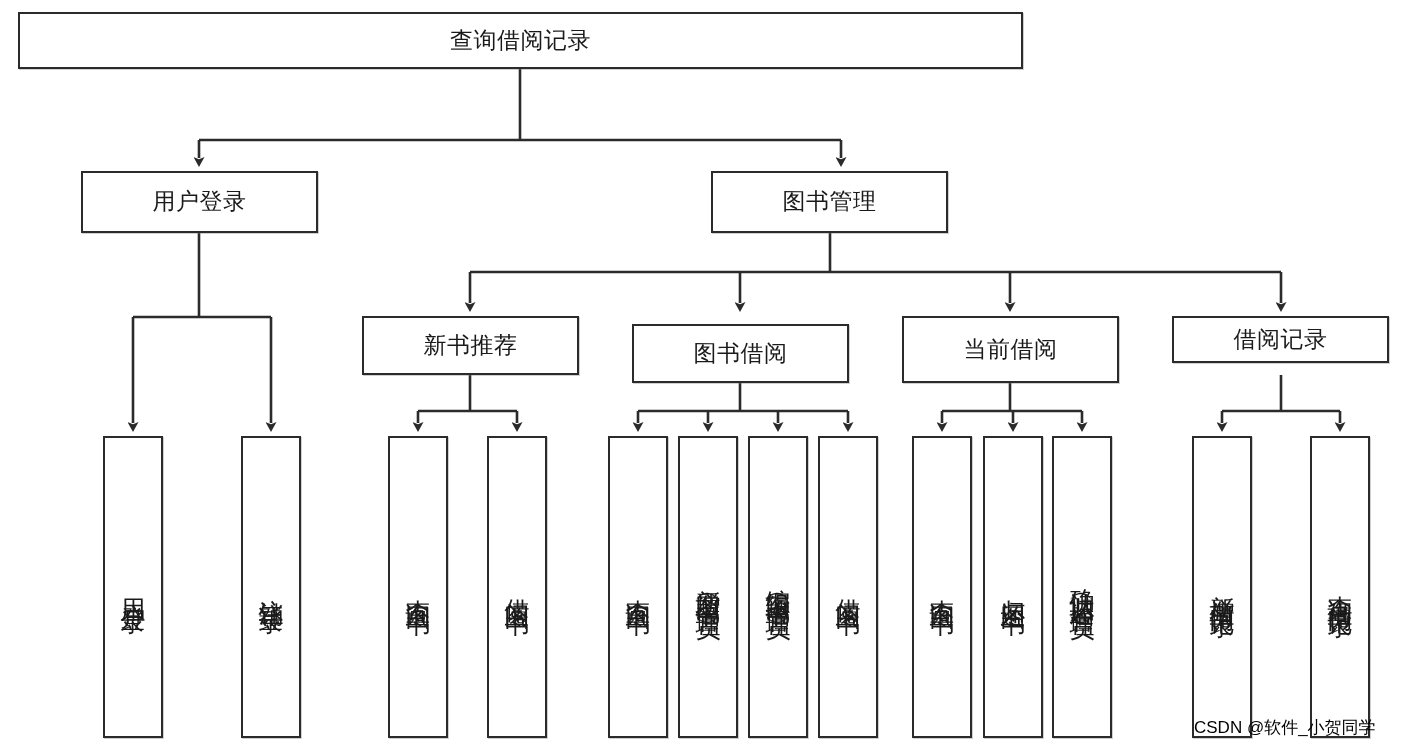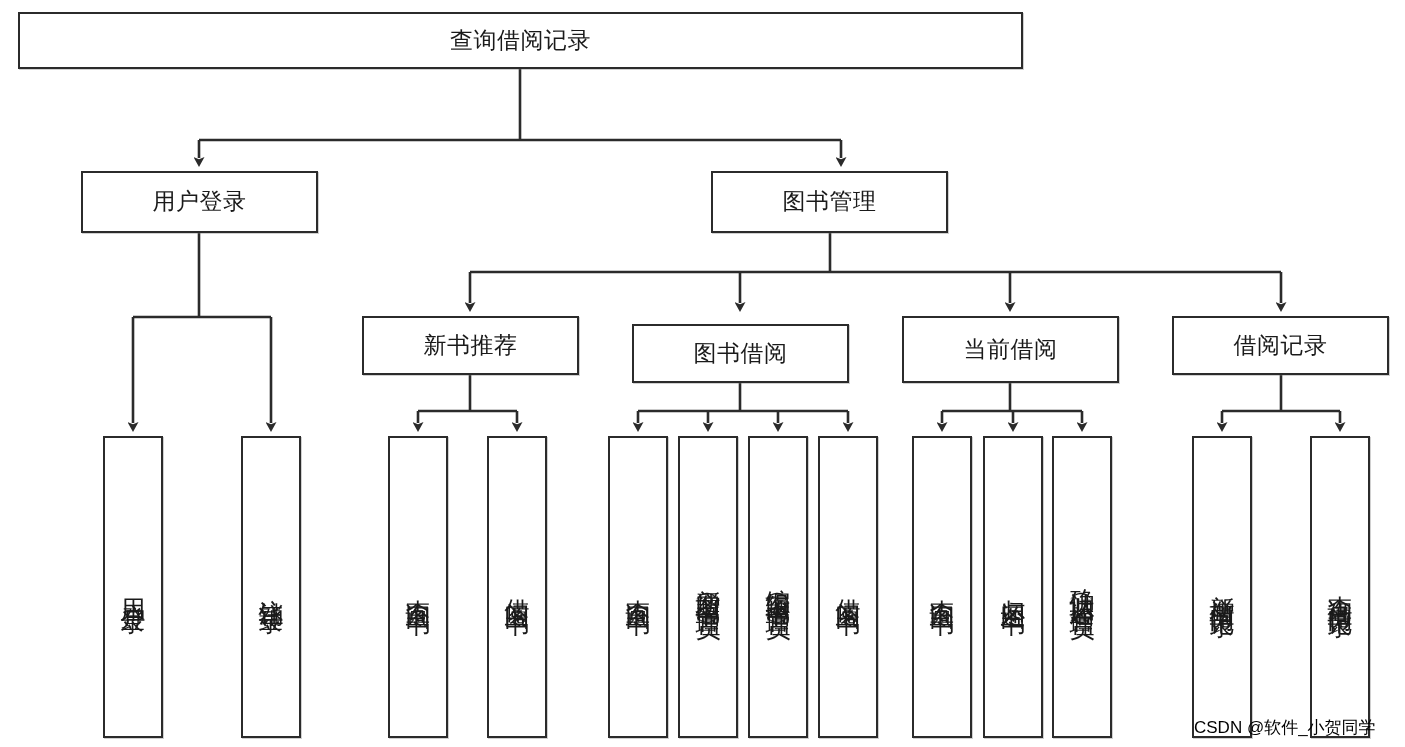--- a/index.html
+++ b/index.html
@@ -138,21 +138,21 @@
 
   <div class="node horiz" style="left: 711px; top: 171px; width: 237px; height: 62px;">
     <span class="label">图书管理</span>
   </div>
   <div class="node horiz" style="left: 632px; top: 324px; width: 217px; height: 59px;">
     <span class="label">图书借阅</span>
   </div>
   <div class="node horiz" style="left: 902px; top: 316px; width: 217px; height: 67px;">
     <span class="label">当前借阅</span>
   </div>
-  <div class="node horiz" style="left: 1172px; top: 316px; width: 217px; height: 59px;">
+  <div class="node horiz" style="left: 1172px; top: 316px; width: 217px; height: 47px;">
     <span class="label">借阅记录</span>
   </div>
 
   <div class="node vert" style="left: 103px; top: 436px; width: 60px; height: 302px;">
     <span class="label">用户登录</span>
   </div>
   <div class="node vert" style="left: 241px; top: 436px; width: 60px; height: 302px;">
     <span class="label">注销登录</span>
   </div>
   <div class="node vert" style="left: 388px; top: 436px; width: 60px; height: 302px;">

